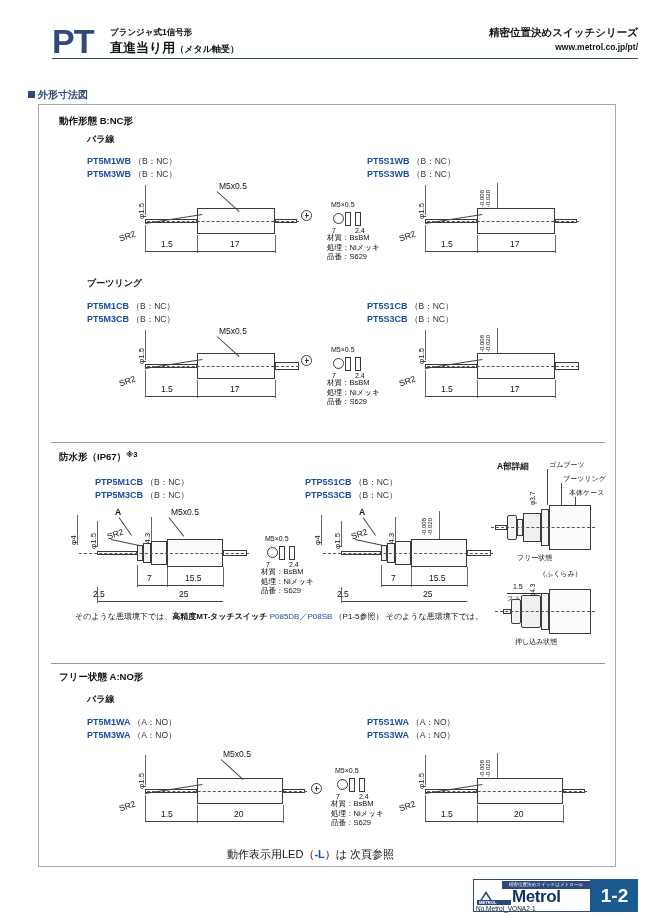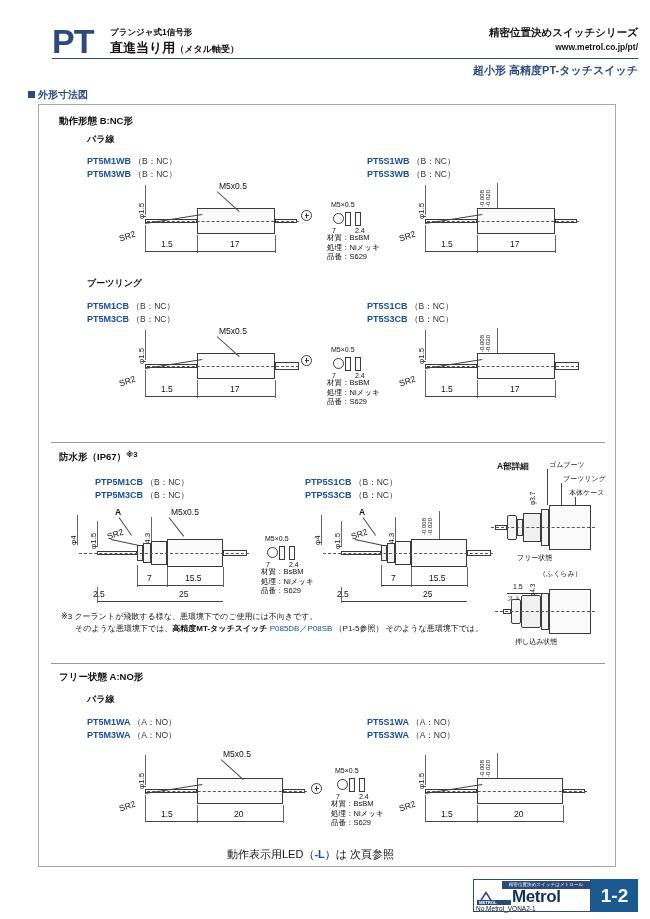--- a/index.html
+++ b/index.html
@@ -154,21 +154,20 @@
 
   <div class="hdr">
     <div class="pt-logo">PT</div>
     <div class="hdr-sub1">プランジャ式1信号形</div>
     <div class="hdr-sub2">
       <span>直進当り用</span><span class="small">（メタル軸受）</span>
     </div>
     <div class="hdr-right1">精密位置決めスイッチシリーズ</div>
     <div class="hdr-right2">www.metrol.co.jp/pt/</div>
     <div class="hdr-rule"></div>
-    <div class="hdr-right3">超小形 高精度PT-タッチスイッチ</div>
   </div>
 
   <div class="sec-title">
     <span class="sq"></span><span>外形寸法図</span>
   </div>
 
   <div class="outer">
 
     <div class="divider" style="top:337px;"></div>
     <div class="divider" style="top:558px;"></div>
@@ -493,24 +492,20 @@
       <div class="shaft" style="left:26px; top:152px; width:8px; height:5px;"></div>
       <div class="fillet" style="left:34px; top:142px; width:10px; height:25px; border-radius:2px;"></div>
       <div class="boot" style="left:44px; top:138px; width:20px; height:33px; border-radius:2px;"></div>
       <div class="fillet" style="left:64px; top:136px; width:8px; height:37px;"></div>
       <div class="body-rect" style="left:72px; top:132px; width:42px; height:45px;"></div>
       <div class="ctr-line" style="left:18px; top:154px; width:100px;"></div>
       <div class="lbl-sm" style="left:38px; top:180px;">押し込み状態</div>
     </div>
 
     <div class="footnote" style="left:22px; top:506px; width:534px;">
-      <div>
-        <span>※3</span>
-        <span>クーラントが飛散する様な、悪環境下でのご使用には不向きです。</span>
-      </div>
       <div style="padding-left:14px;">
         <span>そのような悪環境下では、</span><span class="bold">高精度MT-タッチスイッチ</span>
         <span class="blue">P085DB／P08SB</span>
         <span>（P1-5参照）</span>
         <span>そのような悪環境下では。</span>
       </div>
     </div>
 
     <div class="grp-title" style="left:20px; top:566px;">フリー状態 A:NO形</div>
 

